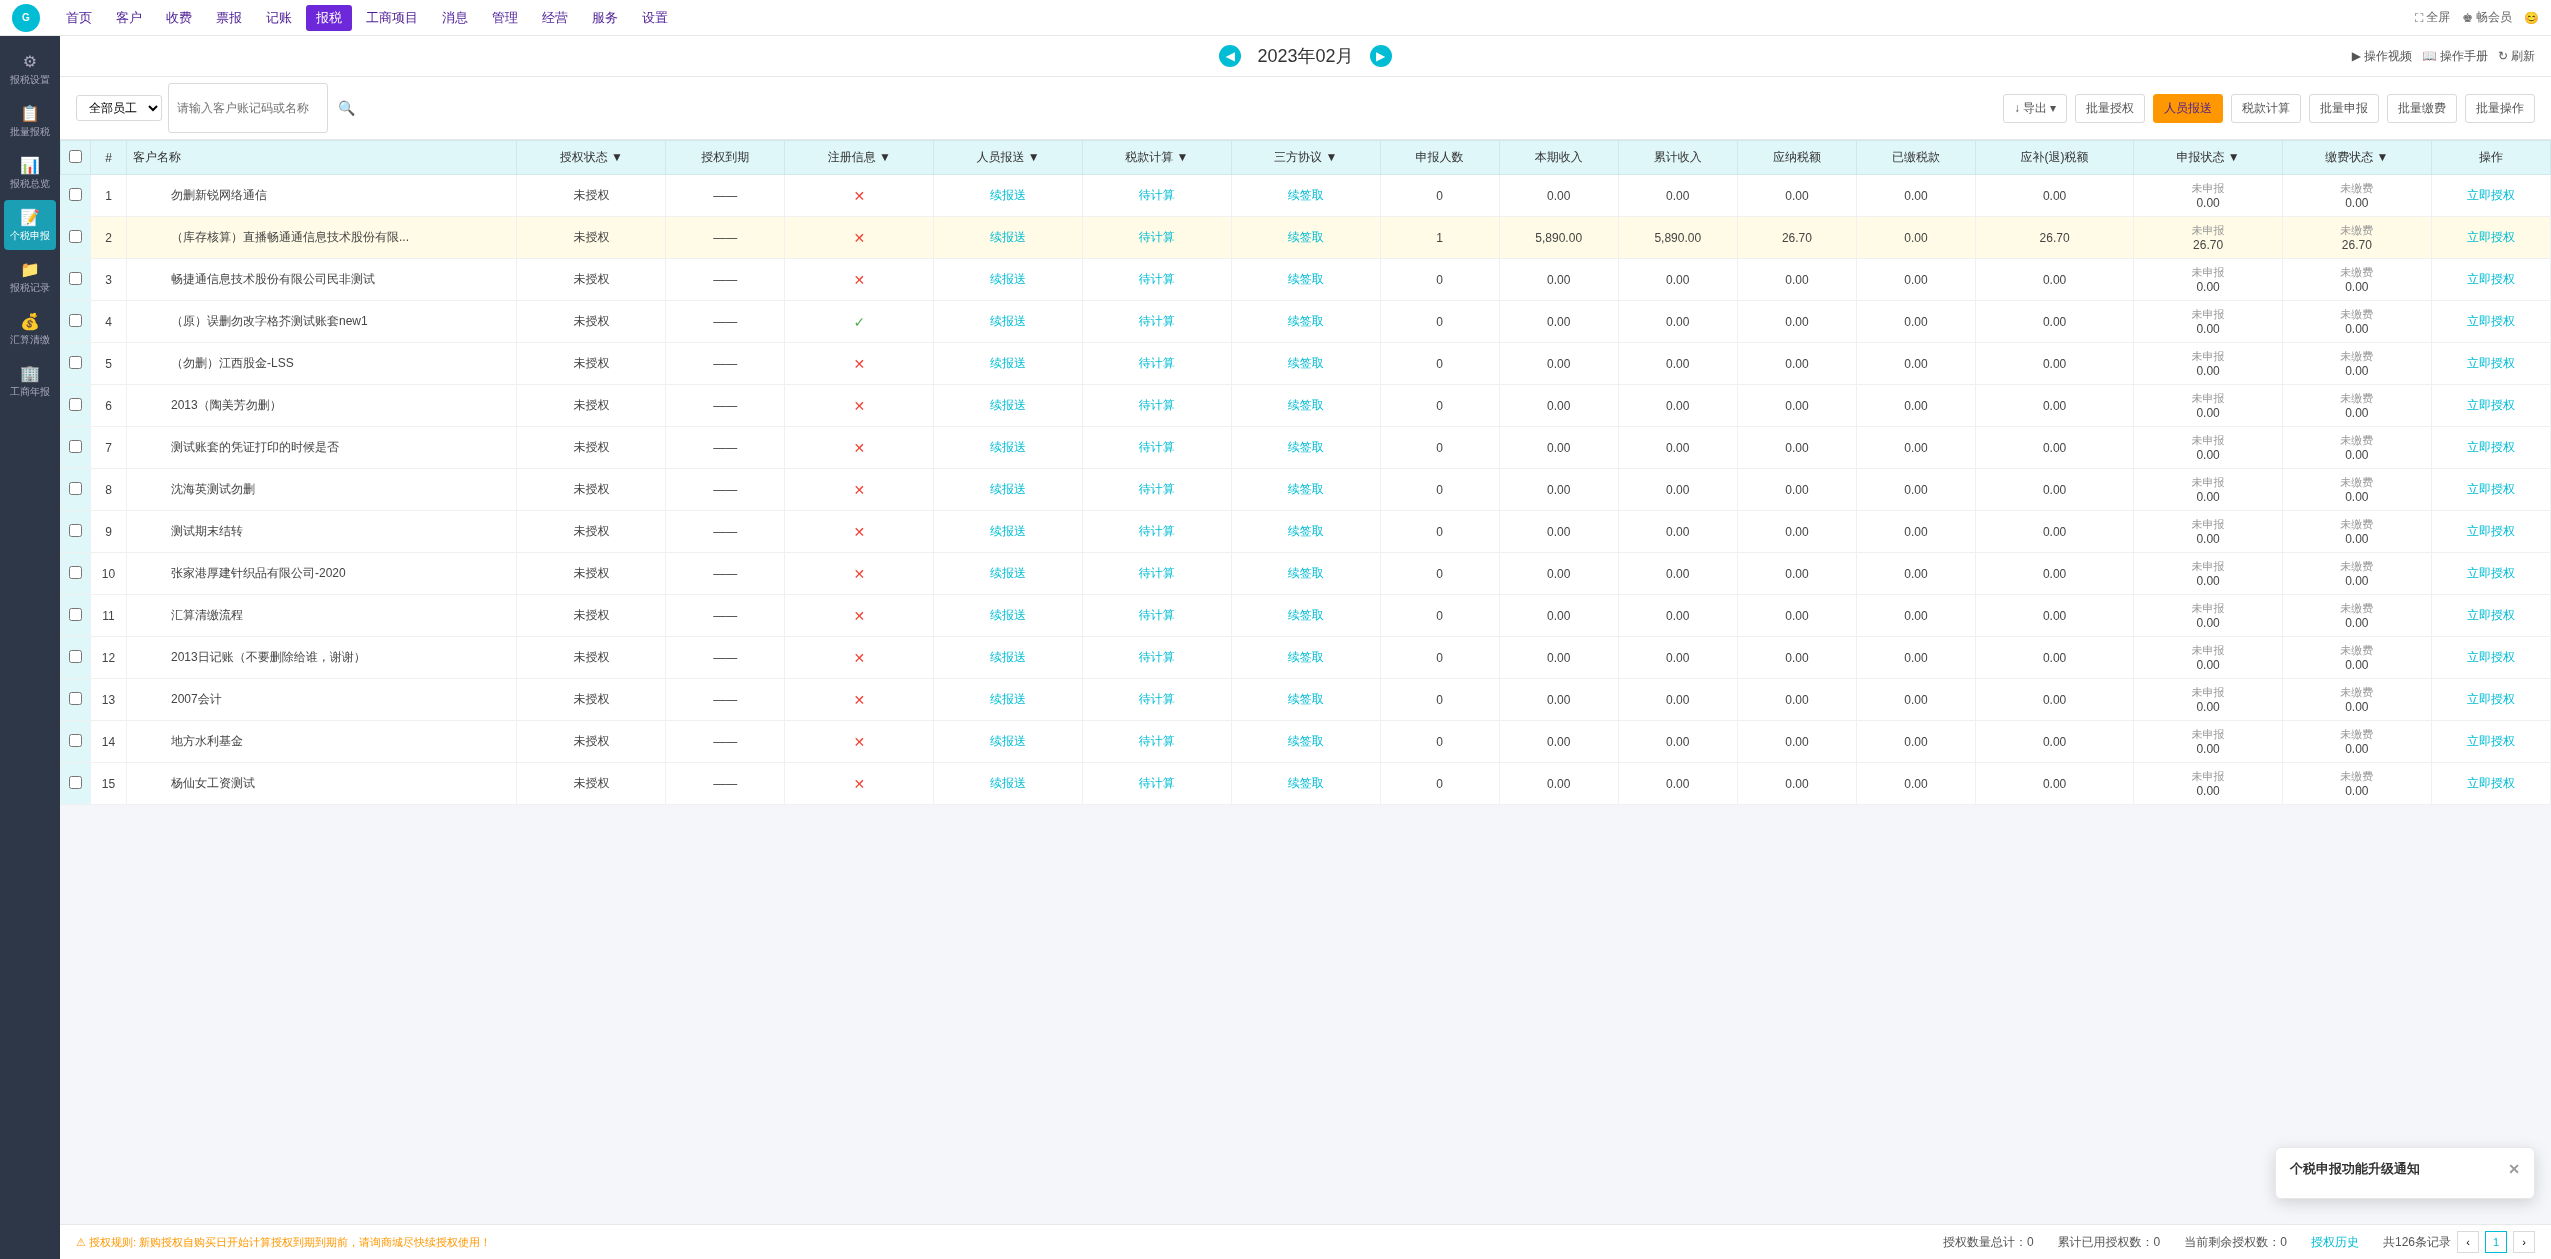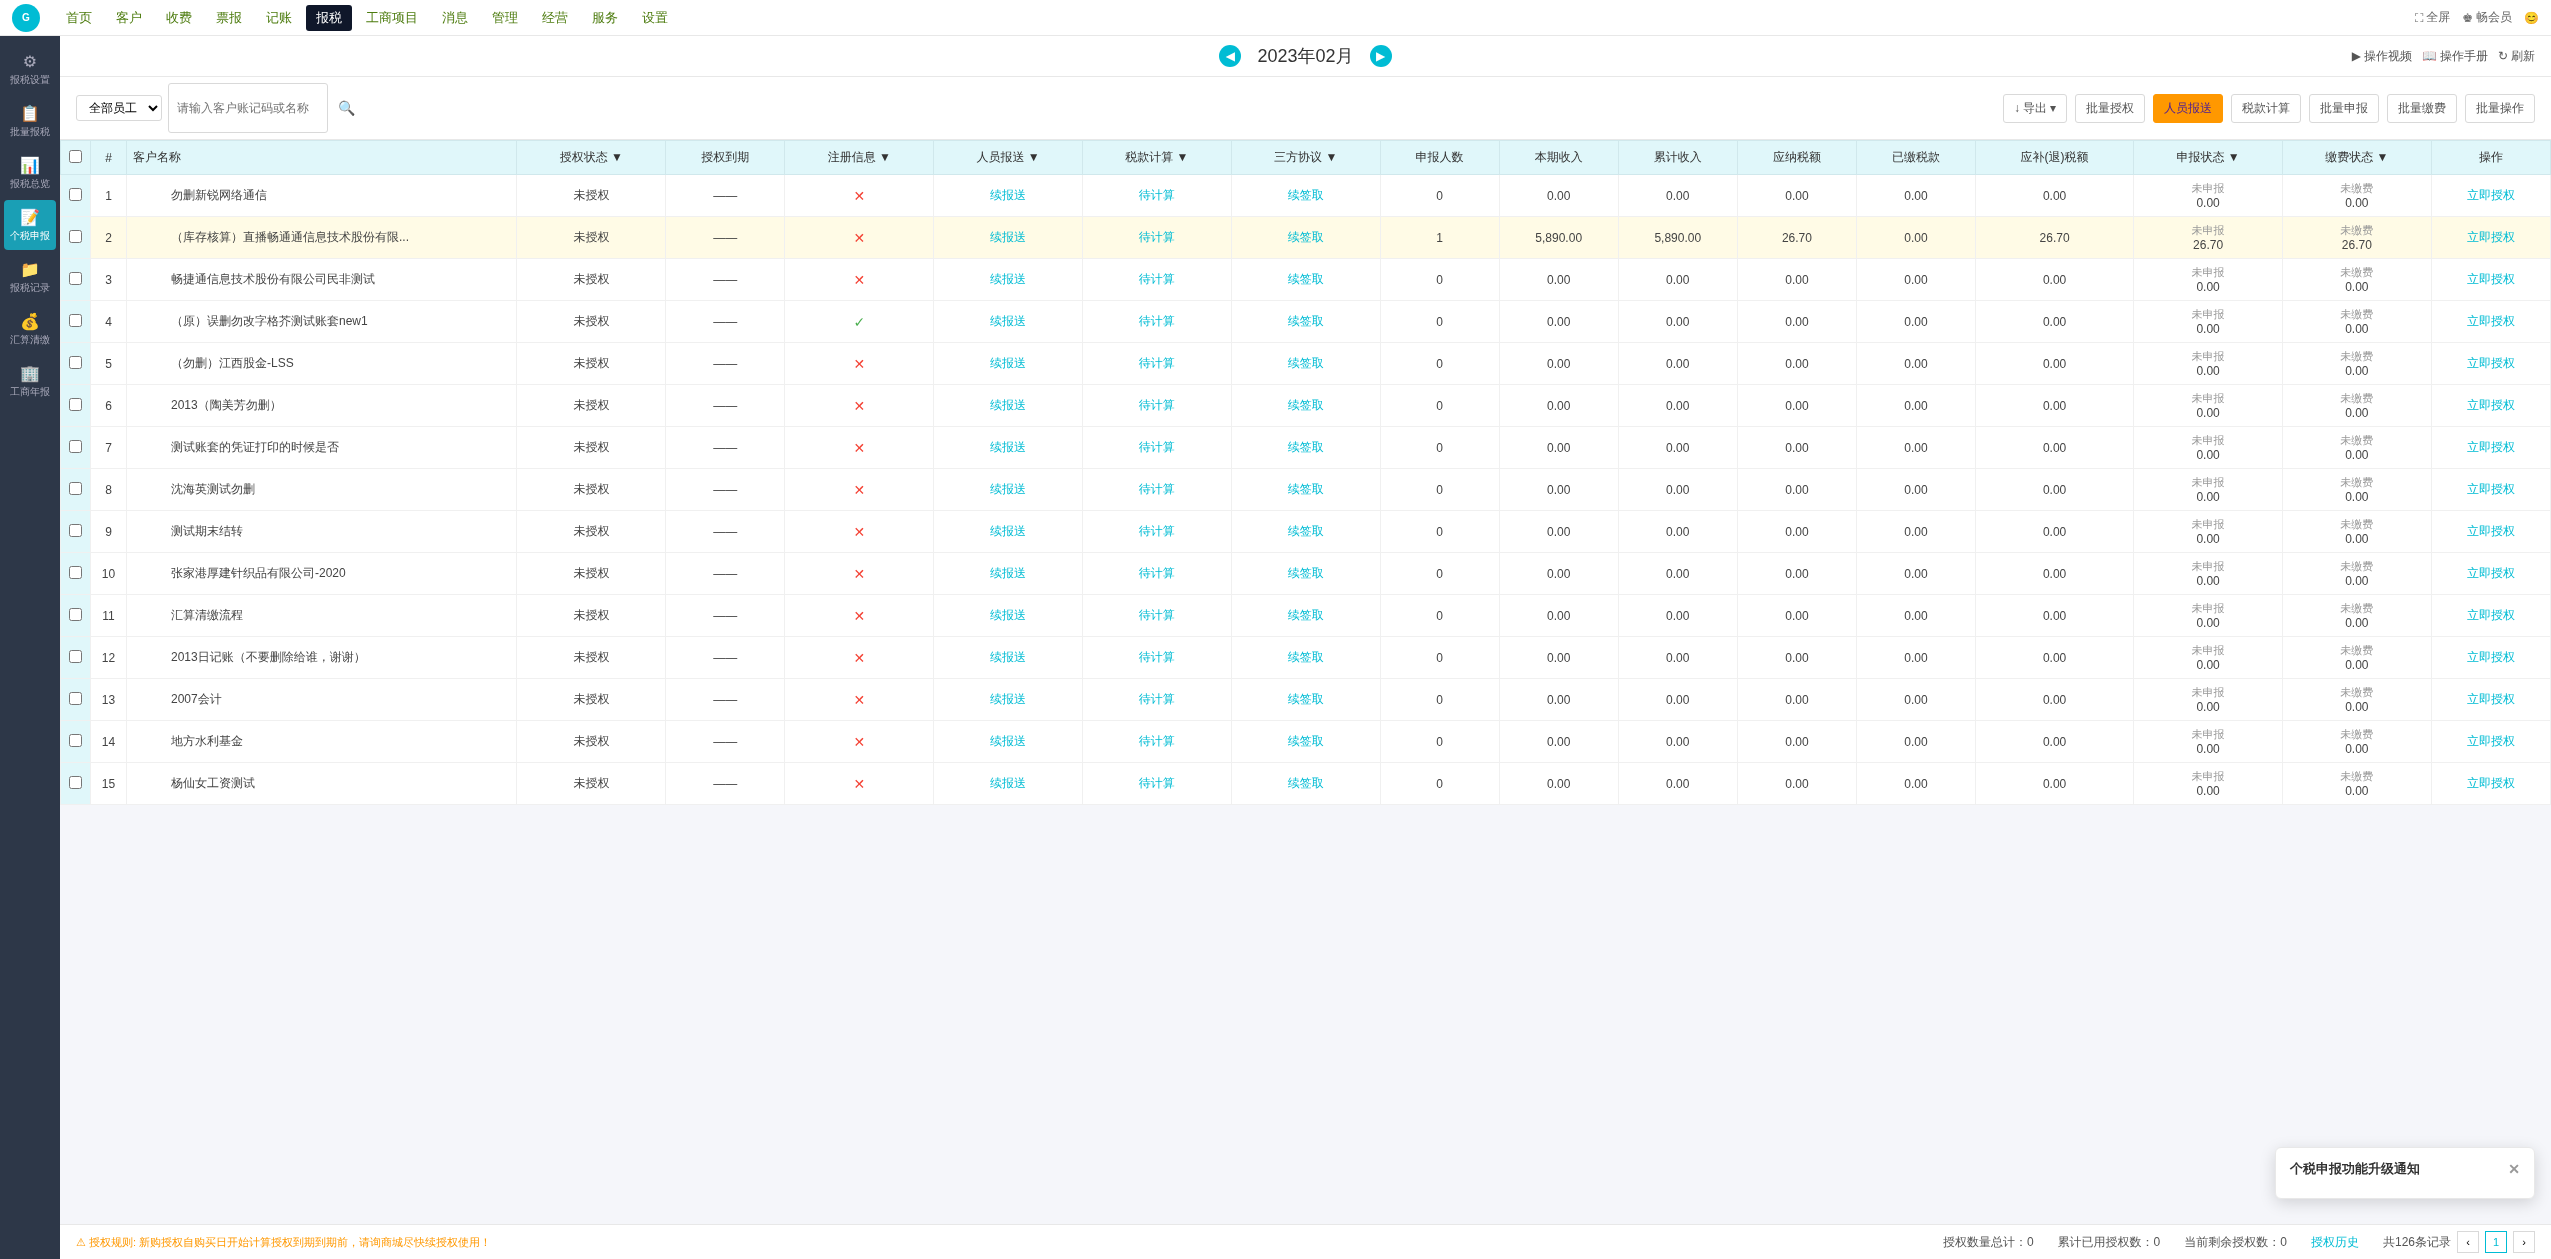--- a/index.html
+++ b/index.html
@@ -26,24 +26,24 @@
       flex-shrink: 0;
     }
     .top-nav .nav-items {
       display: flex; align-items: center; gap: 4px; flex: 1;
     }
     .top-nav .nav-item {
       padding: 4px 10px;
       cursor: pointer;
       border-radius: 3px;
       font-size: 13px;
-      color: #4d7c0f;
+      color: #4c1d95;
     }
     .top-nav .nav-item.active {
-      background: #0f172a;
+      background: #6d28d9;
       color: #fff;
     }
     .top-nav .right-tools {
       display: flex; align-items: center; gap: 12px; font-size: 12px; color: #666;
     }
     .top-nav .right-tools span { cursor: pointer; display: flex; align-items: center; gap: 3px; }
 
     
     .layout { display: flex; height: calc(100vh - 36px); }
 

